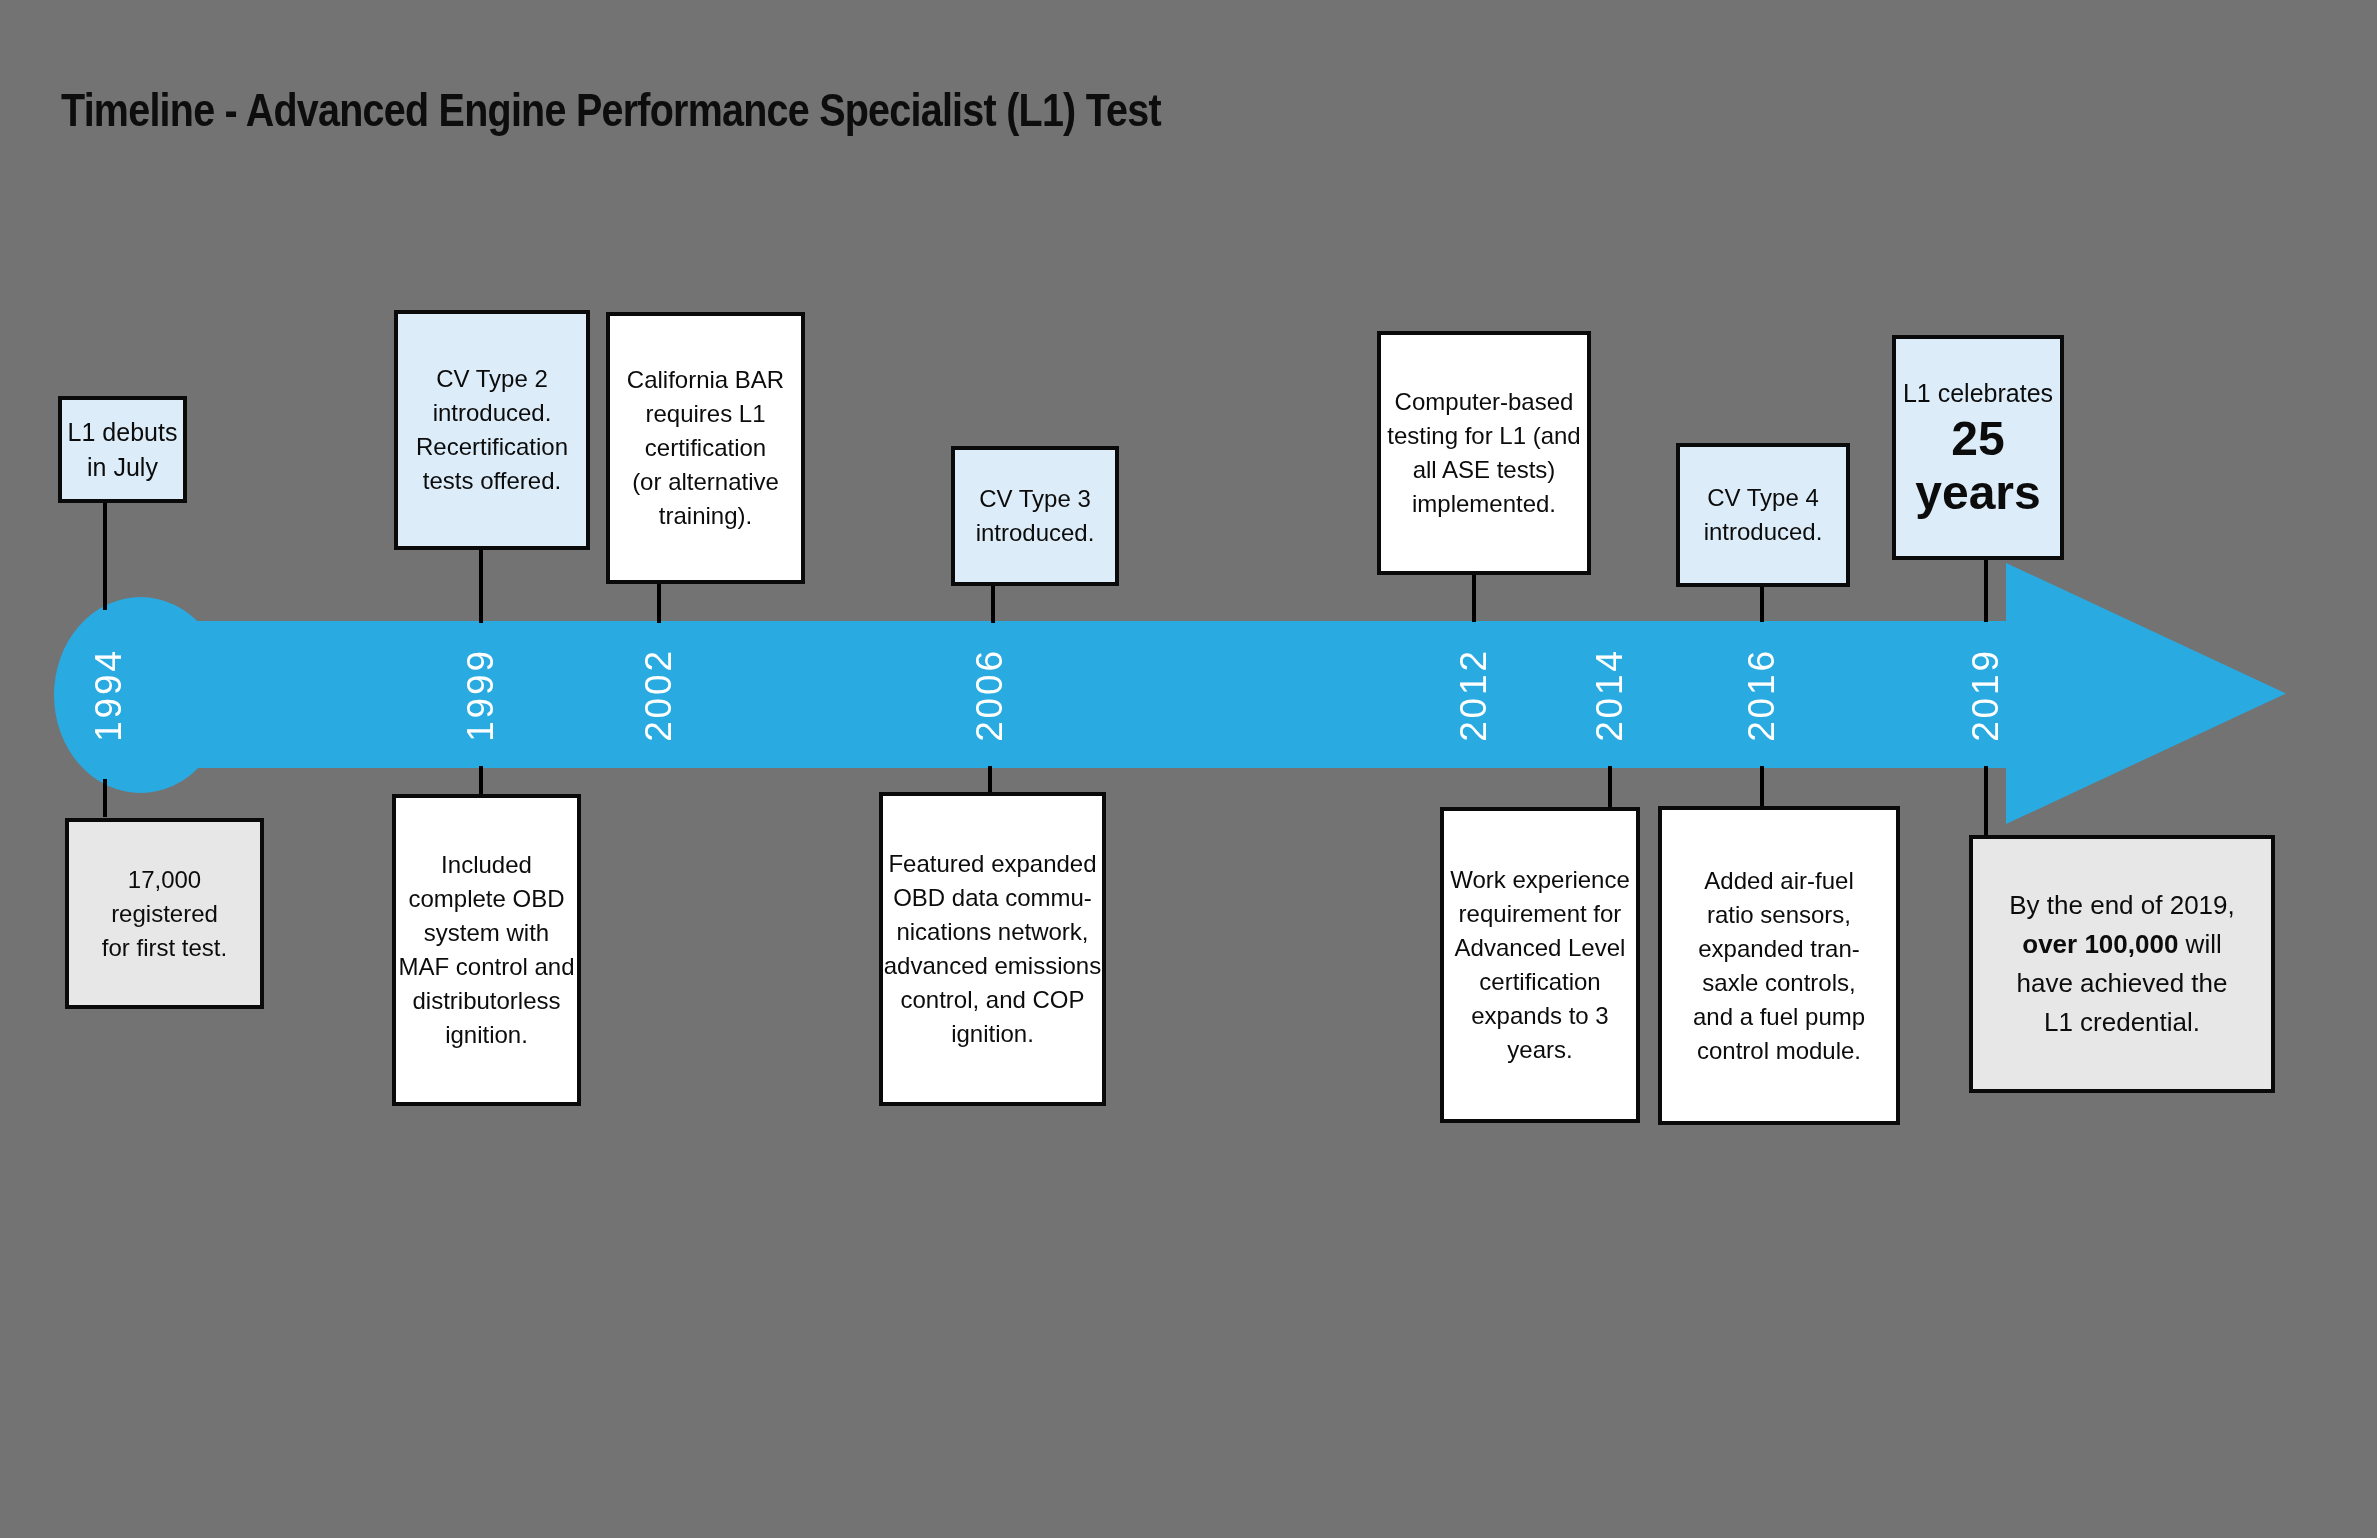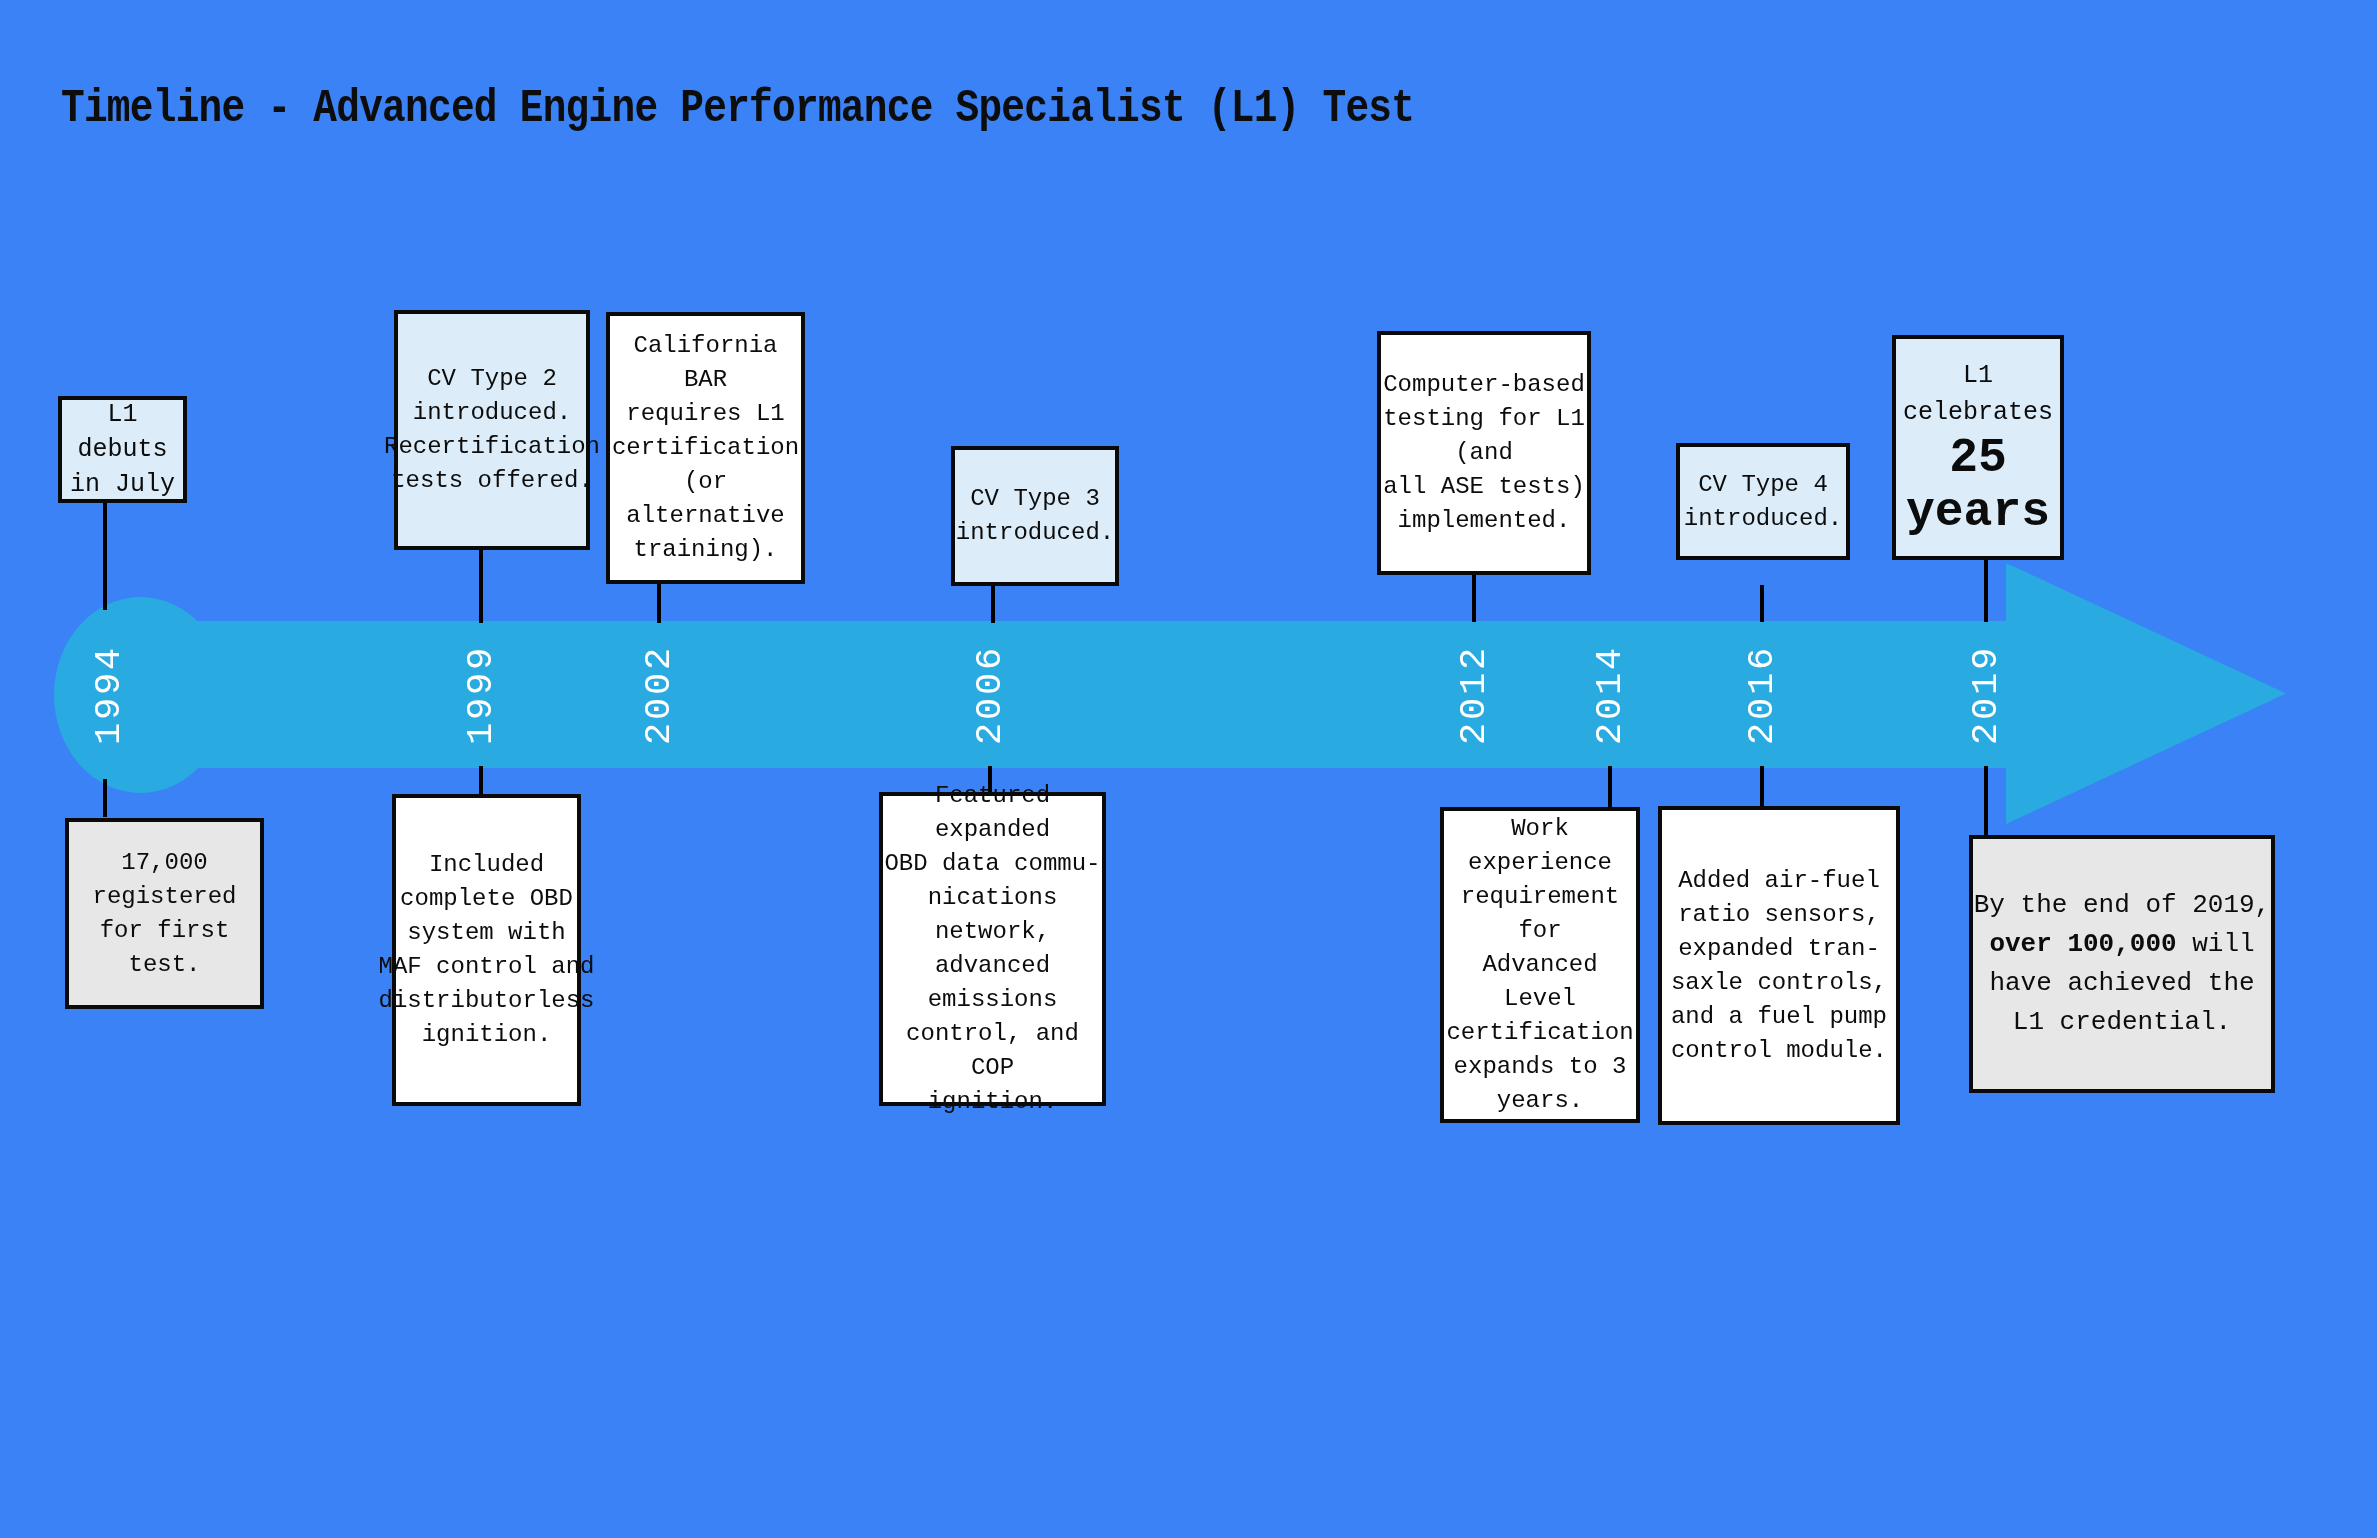--- a/index.html
+++ b/index.html
@@ -6,22 +6,22 @@
     --bar-blue:#29ABE2;
     --light-blue-fill:#DCEDF9;
     --gray-fill:#E7E7E7;
     --white-fill:#FFFFFF;
     --border:#0A0A0A;
   }
   html,body{margin:0;padding:0;background:#fff;}
   #canvas{
     position:relative;
     width:2377px;height:1538px;
-    background:#3b82f6;
-    font-family:Liberation Mono, monospace;
+    background:#737373;
+    font-family:Liberation Sans, sans-serif;
     overflow:hidden;
   }
   .title{
     position:absolute;left:61px;top:82px;
     font-size:47px;font-weight:700;color:#0d0d0d;
     white-space:nowrap;letter-spacing:-0.9px;
     transform:scaleX(0.84);transform-origin:left center;
     margin:0;
   }
   .bar{
@@ -122,21 +122,21 @@
 introduced.</div>
   </div>
 
   <div class="box white" style="left:1377px;top:331px;width:214px;height:244px;">
     <div class="txt">Computer-based
 testing for L1 (and
 all ASE tests)
 implemented.</div>
   </div>
 
-  <div class="box lightblue" style="left:1676px;top:443px;width:174px;height:117px;">
+  <div class="box lightblue" style="left:1676px;top:443px;width:174px;height:144px;">
     <div class="txt">CV Type 4
 introduced.</div>
   </div>
 
   <div class="box lightblue" style="left:1892px;top:335px;width:172px;height:225px;">
     <div class="line celebrate-small">L1 celebrates</div>
     <div class="line celebrate-big">25</div>
     <div class="line celebrate-big">years</div>
   </div>
 

